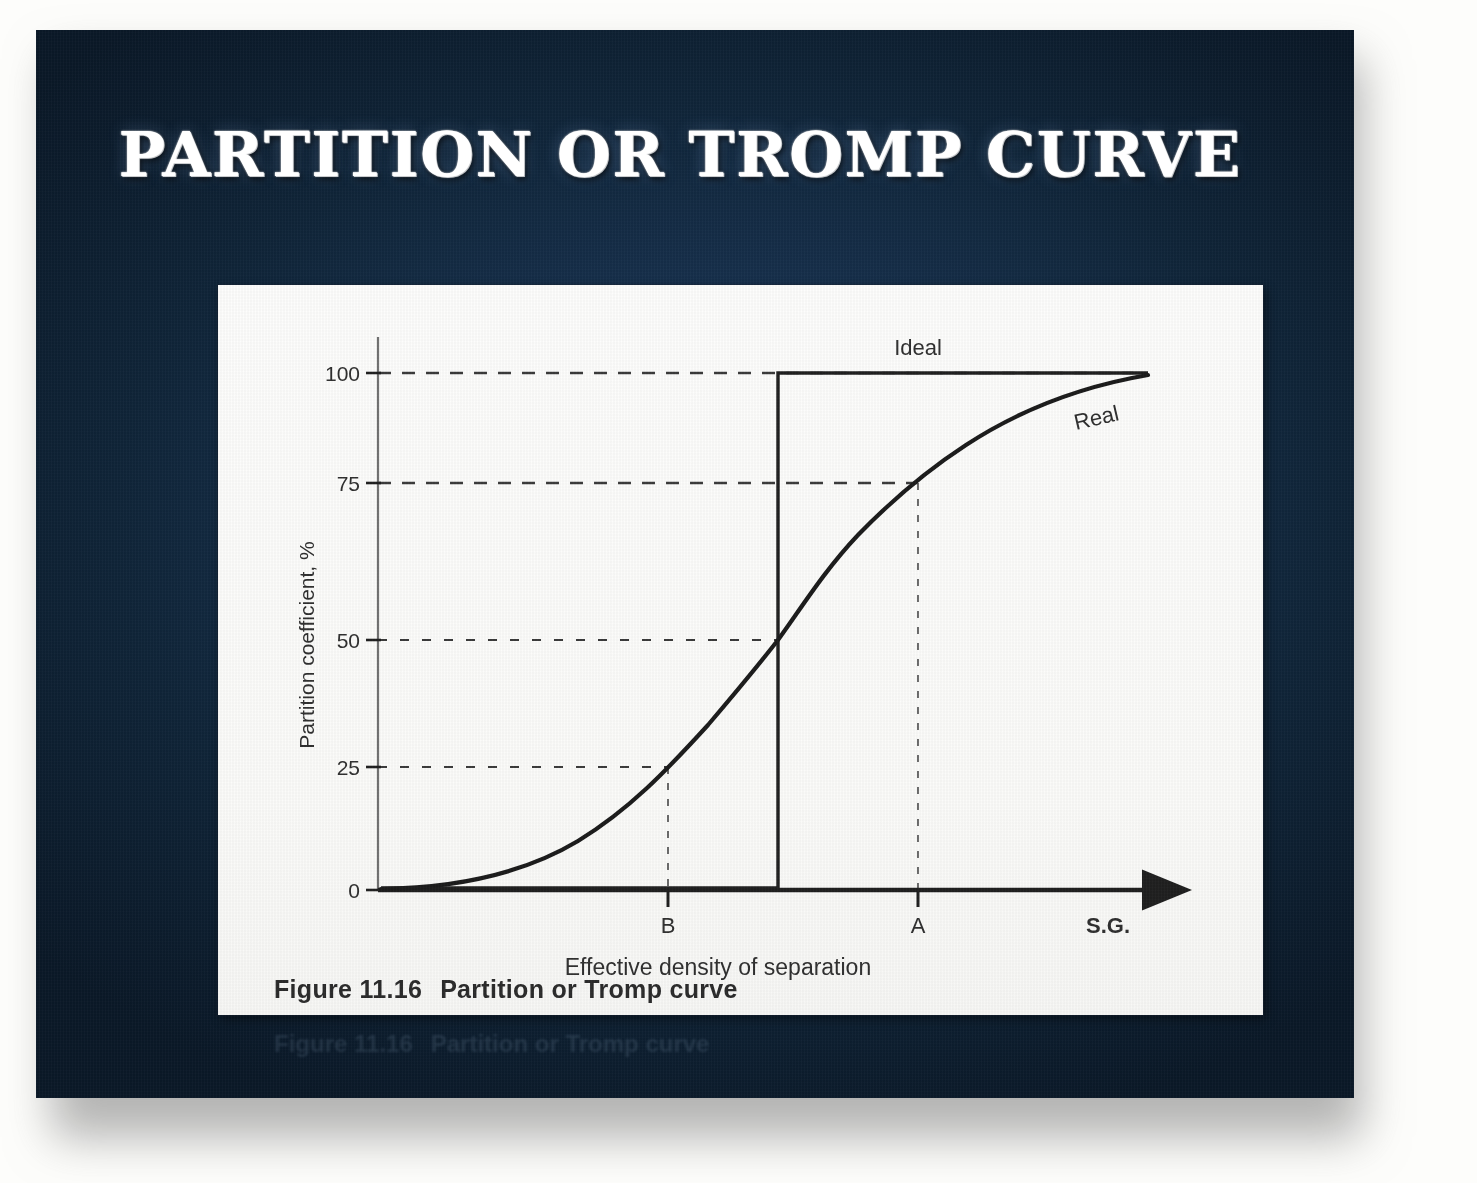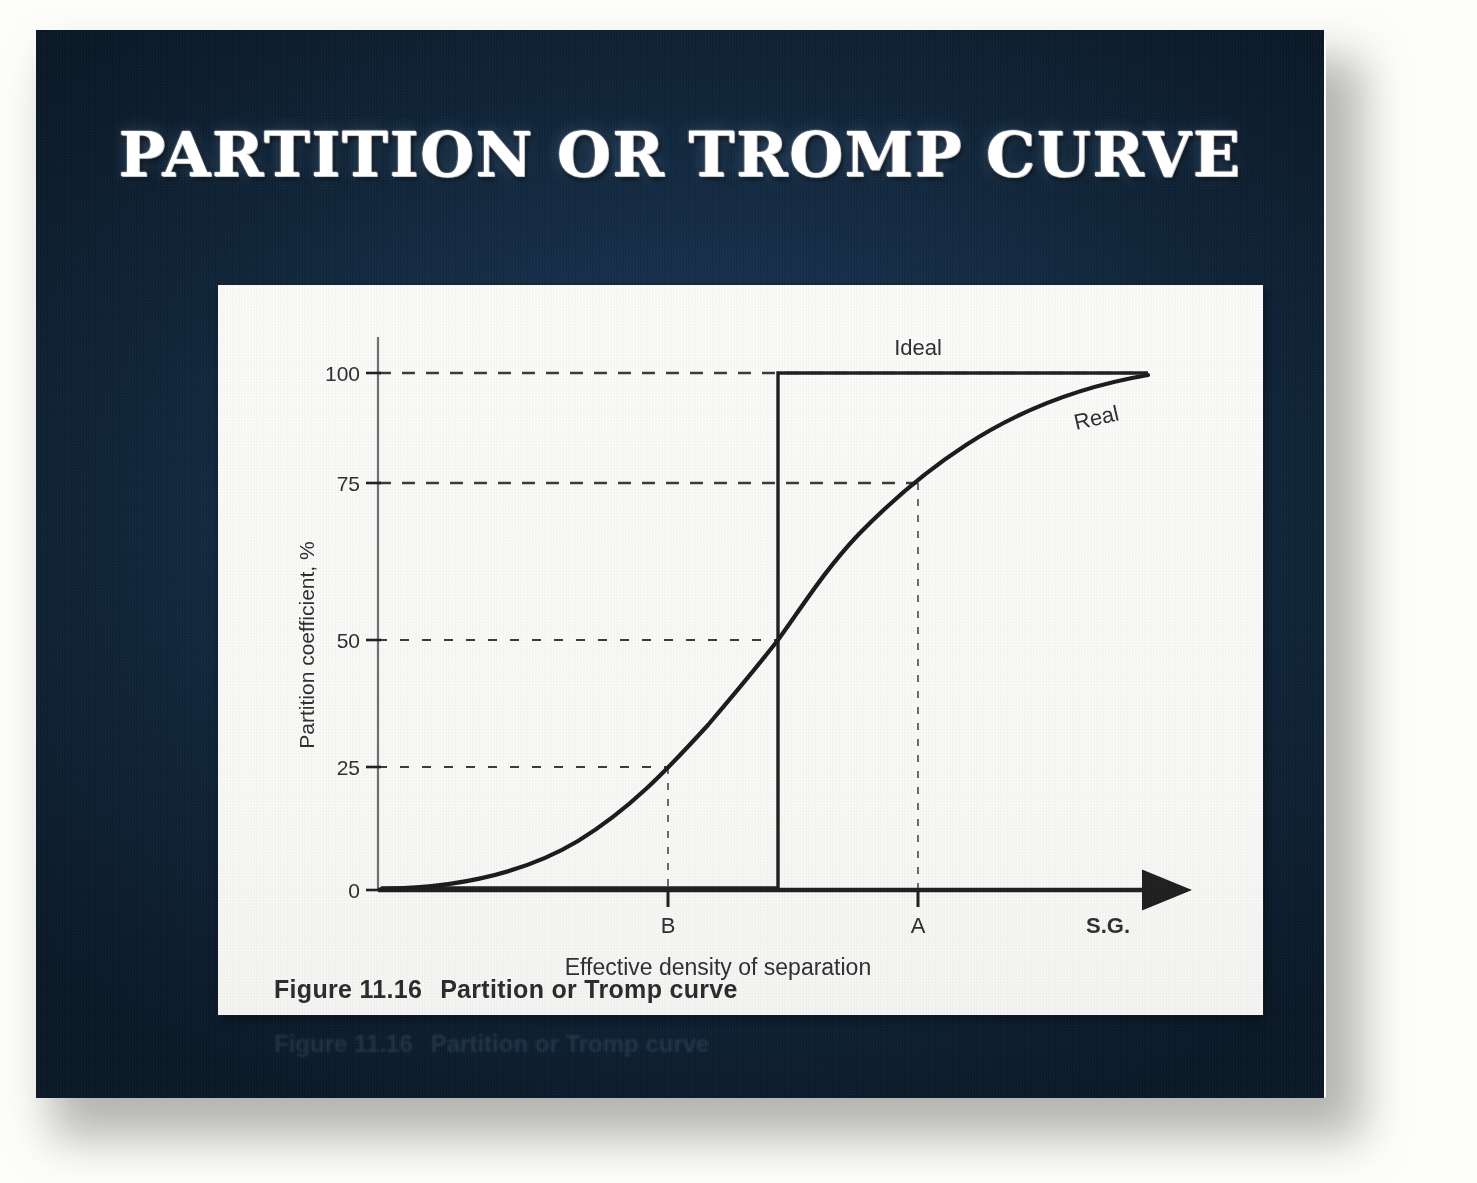--- a/index.html
+++ b/index.html
@@ -23,20 +23,21 @@
     box-shadow:26px 30px 46px 10px rgba(120,120,120,0.55);
     border-radius:2px;
   }
   
   #slide{
     position:absolute;
     left:36px;top:30px;width:1288px;height:1068px;
     background:
       radial-gradient(ellipse 70% 60% at 52% 46%, #1d3f63 0%, #16304c 36%, #0f2438 66%, #0a1827 100%);
     overflow:hidden;
+    padding-left:30px;
   }
   #slide::after{
     content:"";
     position:absolute;inset:0;
     background:
       repeating-linear-gradient(90deg, rgba(255,255,255,0.018) 0 1px, rgba(0,0,0,0.018) 1px 3px),
       repeating-linear-gradient(0deg, rgba(255,255,255,0.012) 0 1px, rgba(0,0,0,0.012) 1px 3px);
     pointer-events:none;
   }
   

